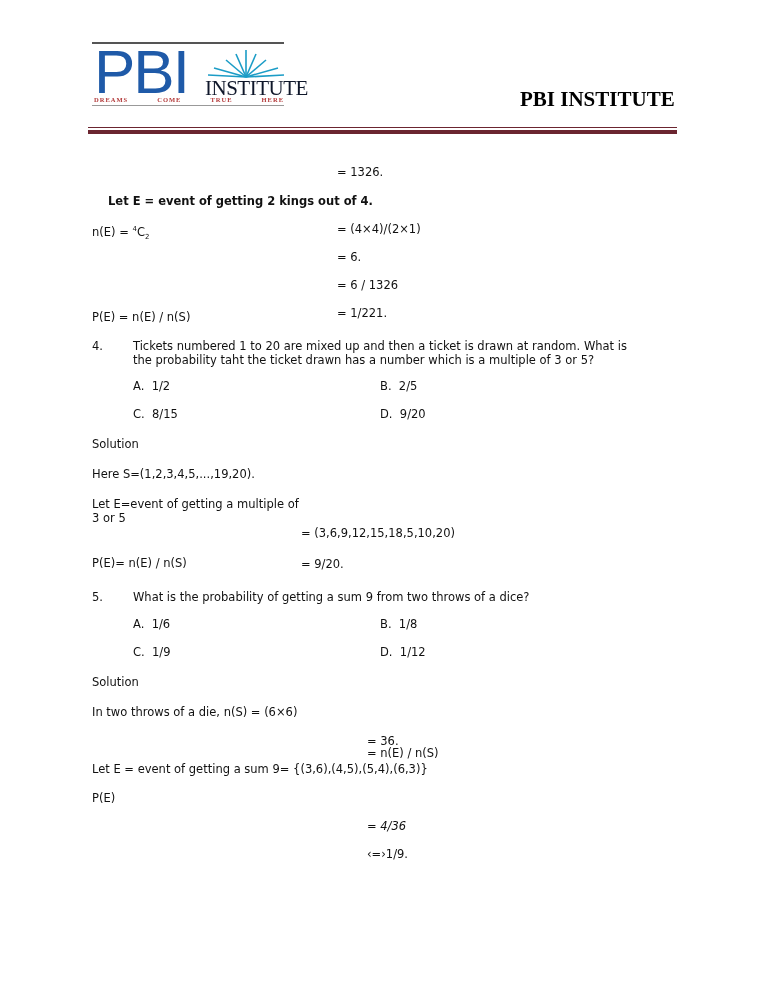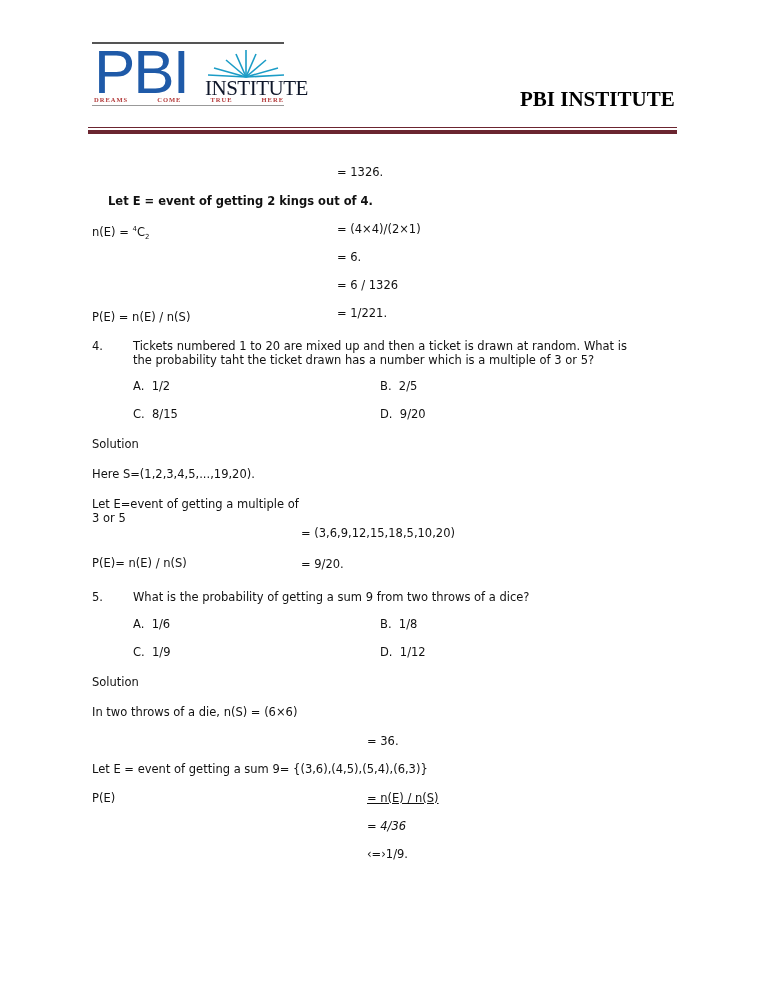--- a/index.html
+++ b/index.html
@@ -110,15 +110,15 @@
 </div>
 <div class="abs txt" style="left:380px; top:645px;">
   <span>D.</span>&nbsp;&nbsp;<span>1/12</span>
 </div>
 
 <div class="abs txt" style="left:92px; top:675px;">Solution</div>
 <div class="abs txt" style="left:92px; top:705px;">In two throws of a die, n(S) = (6×6)</div>
 <div class="abs txt" style="left:367px; top:734px;">= 36.</div>
 <div class="abs txt" style="left:92px; top:762px;">Let E = event of getting a sum 9= {(3,6),(4,5),(5,4),(6,3)}</div>
 <div class="abs txt" style="left:92px; top:791px;">P(E)</div>
-<div class="abs txt" style="left:367px; top:791px;text-decoration:underline;">= n(E) / n(S)</div>
+<div class="abs txt" style="left:367px; top:746px;">= n(E) / n(S)</div>
 <div class="abs txt" style="left:367px; top:819px;font-style:italic;">= 4/36</div>
 <div class="abs txt" style="left:367px; top:847px;">‹=›1/9.</div>
 
 </body></html>

